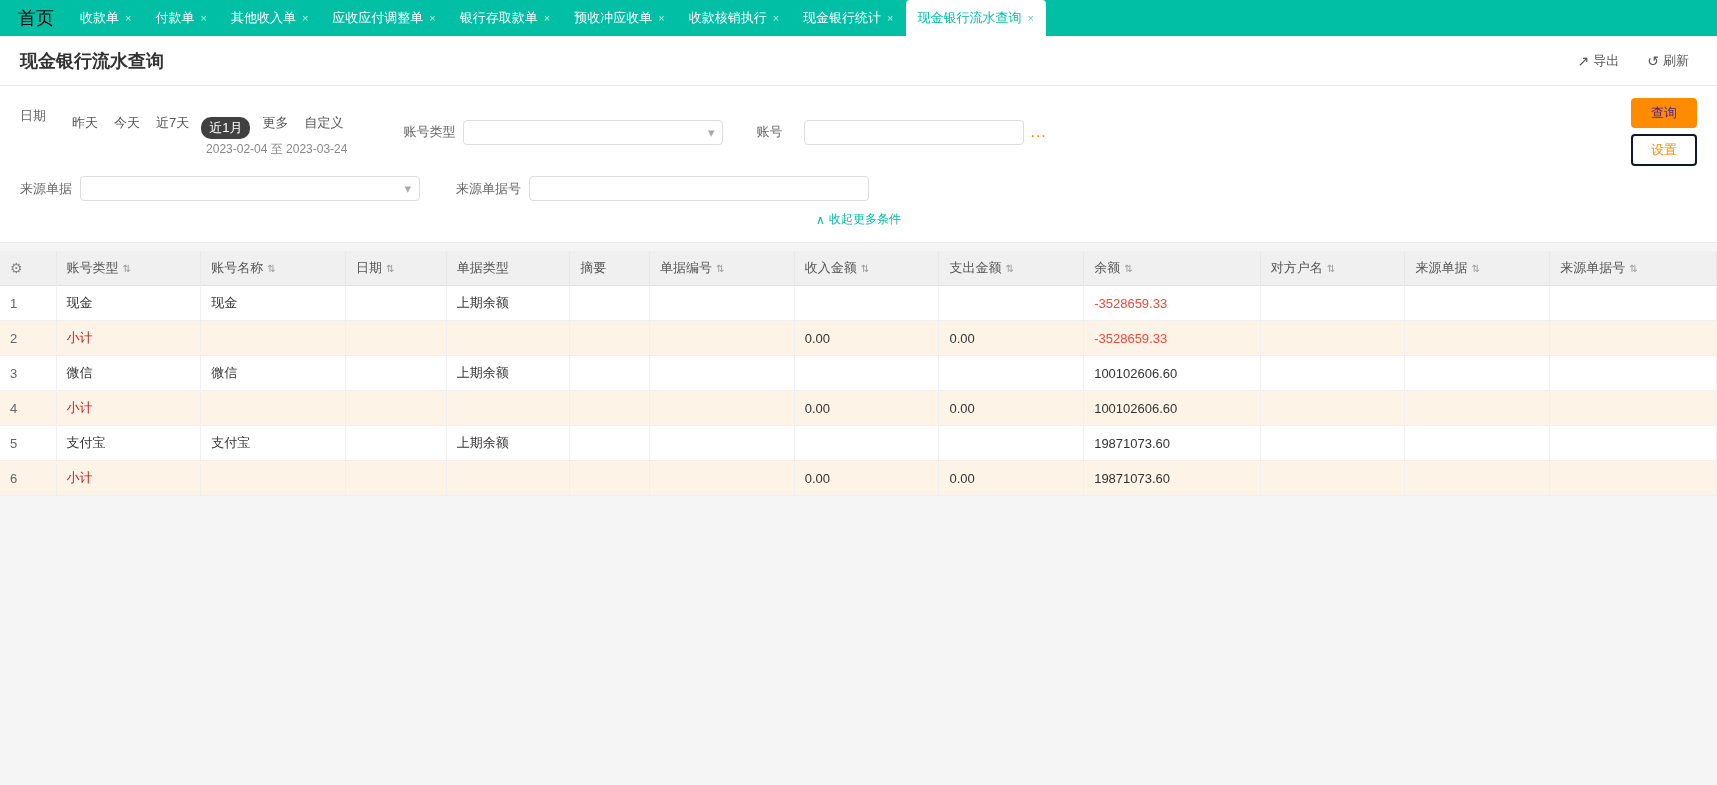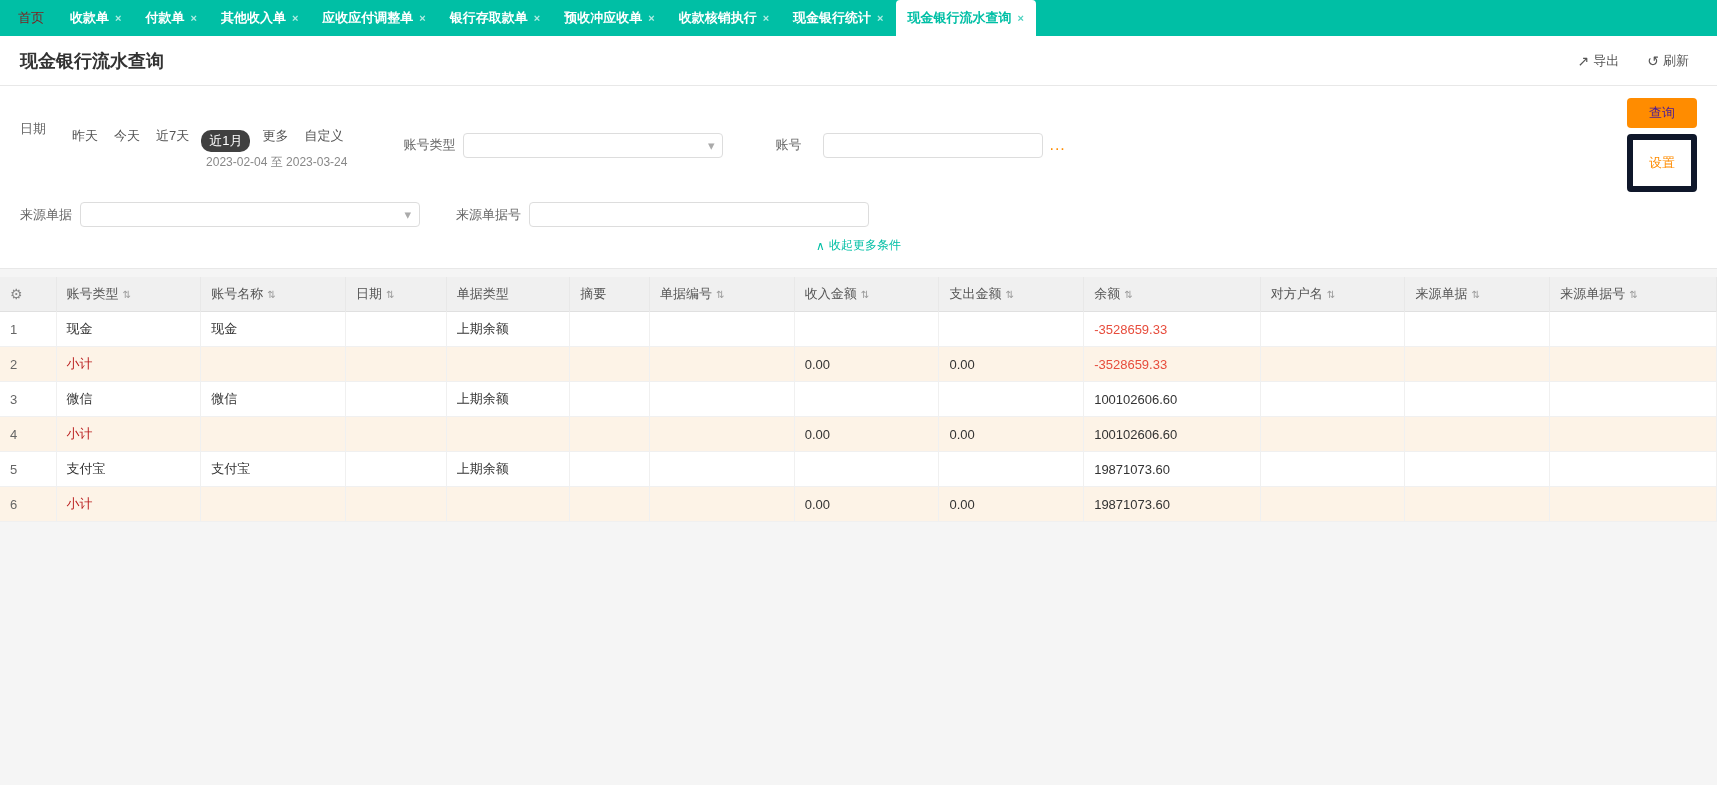--- a/index.html
+++ b/index.html
@@ -28,26 +28,26 @@
       background: #fff;
       color: #00bfa5;
       border-radius: 4px 4px 0 0;
     }
     .nav-item .close-icon {
       margin-left: 6px;
       font-size: 11px;
       opacity: 0.7;
     }
     .nav-home {
-      color: #7f1d1d;
+      color: #000000;
       padding: 0 14px;
       height: 36px;
       display: flex;
       align-items: center;
-      font-size: 13px;
+      font-size: 18px;
       cursor: pointer;
     }
 
     
     .page-header {
       background: #fff;
       padding: 10px 20px;
       display: flex;
       align-items: center;
       justify-content: space-between;
@@ -146,23 +146,23 @@
       color: #4c1d95;
       border: none;
       border-radius: 4px;
       padding: 6px 20px;
       cursor: pointer;
       font-size: 13px;
     }
     .settings-btn {
       background: #fff;
       color: #ff8c00;
-      border: 6px solid #0f172a;
+      border: 2px solid #0f172a;
       border-radius: 4px;
-      padding: 14px 16px;
+      padding: 5px 16px;
       cursor: pointer;
       font-size: 13px;
     }
     .collapse-bar {
       text-align: center;
       color: #00bfa5;
       cursor: pointer;
       padding: 6px 0 2px;
       font-size: 12px;
       display: flex;
@@ -217,21 +217,21 @@
       display: flex;
       flex-direction: column;
       text-align: right;
     }
   </style>
 </head>
 <body>
 
 <nav class="top-nav">
   <div class="nav-home">首页</div>
-  <div id="nav-tabs-container" style="display:flex;font-weight:bold;">
+  <div id="nav-tabs-container" style="display:flex;">
       <div class="nav-item">收款单<span class="close-icon">×</span></div>
       <div class="nav-item">付款单<span class="close-icon">×</span></div>
       <div class="nav-item">其他收入单<span class="close-icon">×</span></div>
       <div class="nav-item">应收应付调整单<span class="close-icon">×</span></div>
       <div class="nav-item">银行存取款单<span class="close-icon">×</span></div>
       <div class="nav-item">预收冲应收单<span class="close-icon">×</span></div>
       <div class="nav-item">收款核销执行<span class="close-icon">×</span></div>
       <div class="nav-item">现金银行统计<span class="close-icon">×</span></div>
       <div class="nav-item active">现金银行流水查询<span class="close-icon">×</span></div>
     </div>
@@ -271,21 +271,21 @@
     </div>
 
     <div style="display:flex;align-items:center;gap:8px;margin-left:40px;">
       <span class="filter-label">账号类型</span>
       <div class="filter-select" style="min-width:260px;">
         <span style="color:#ccc;"></span>
         <span class="arrow">▾</span>
       </div>
     </div>
 
-    <div style="display:flex;align-items:center;gap:8px;margin-left:36px;">
+    <div style="display:flex;align-items:center;gap:8px;margin-left:17px;">
       <span class="filter-label">账号</span>
       <div style="display:flex;align-items:center;gap:6px;">
         <input class="filter-input" style="min-width: 220px;">
         <span class="ellipsis-btn">...</span>
       </div>
     </div>
 
     <div style="margin-left:auto;display:flex;flex-direction:column;gap:6px;">
       <button class="query-btn">查询</button>
       <button class="settings-btn">设置</button>

